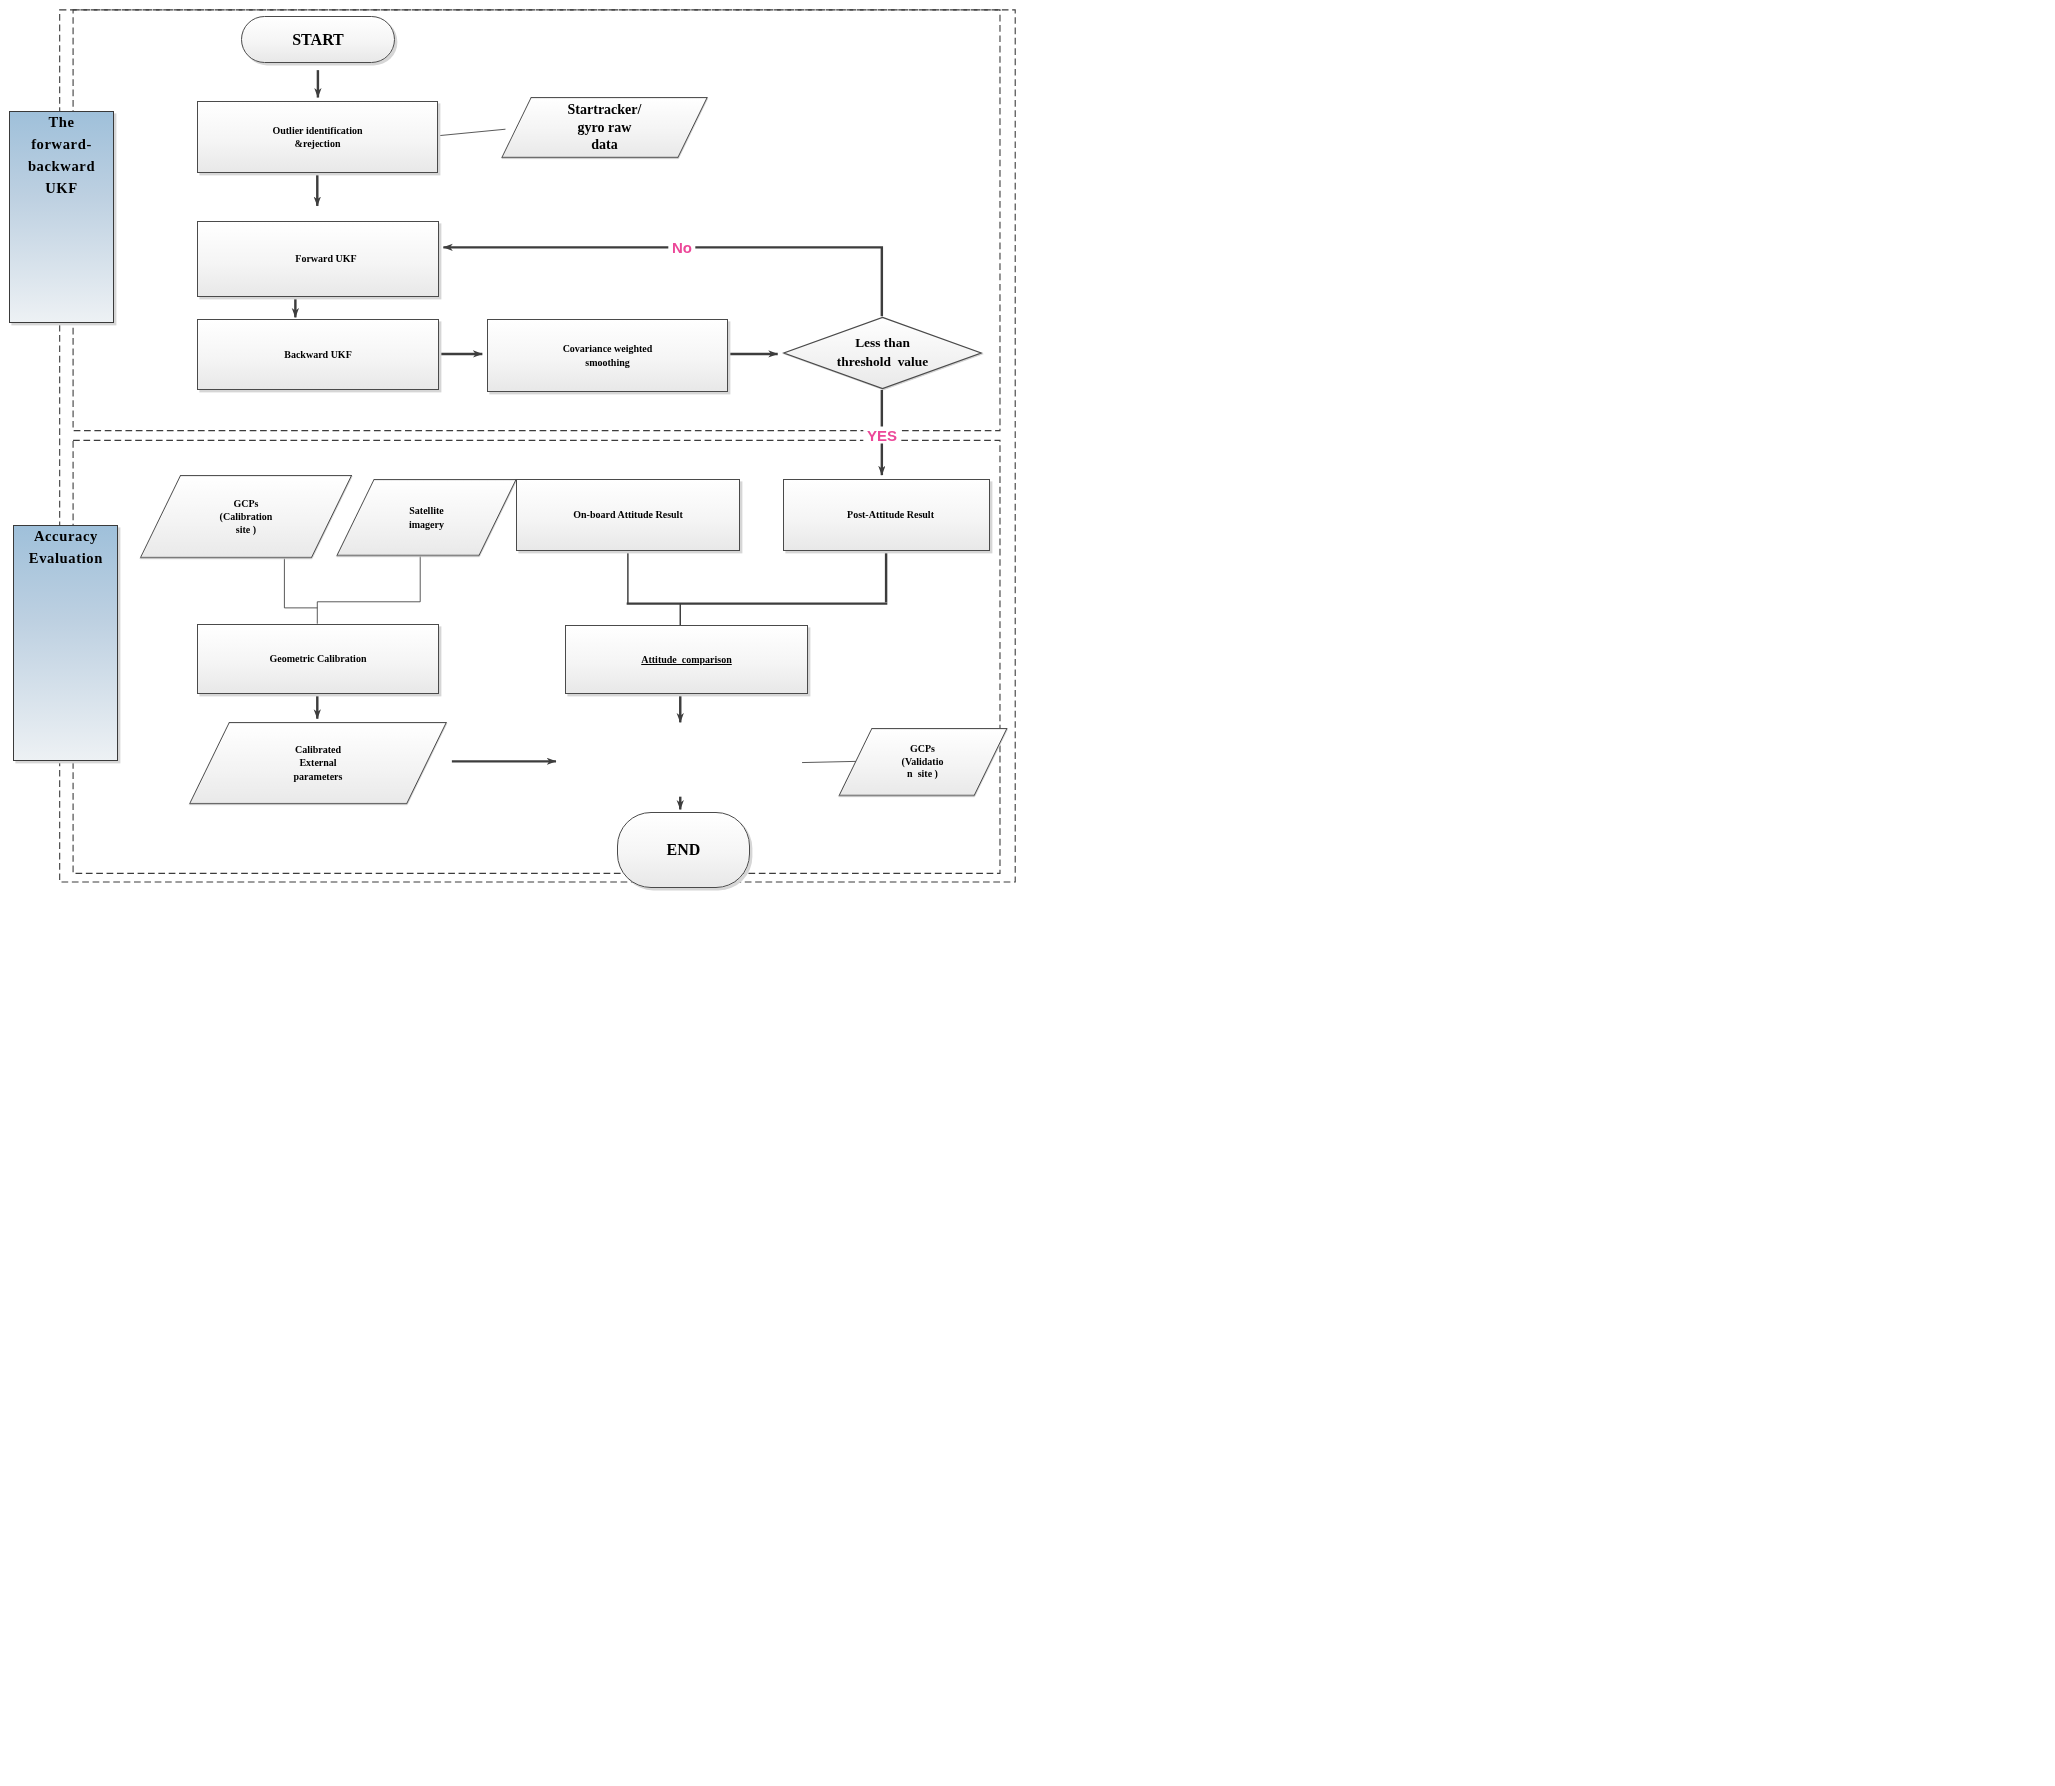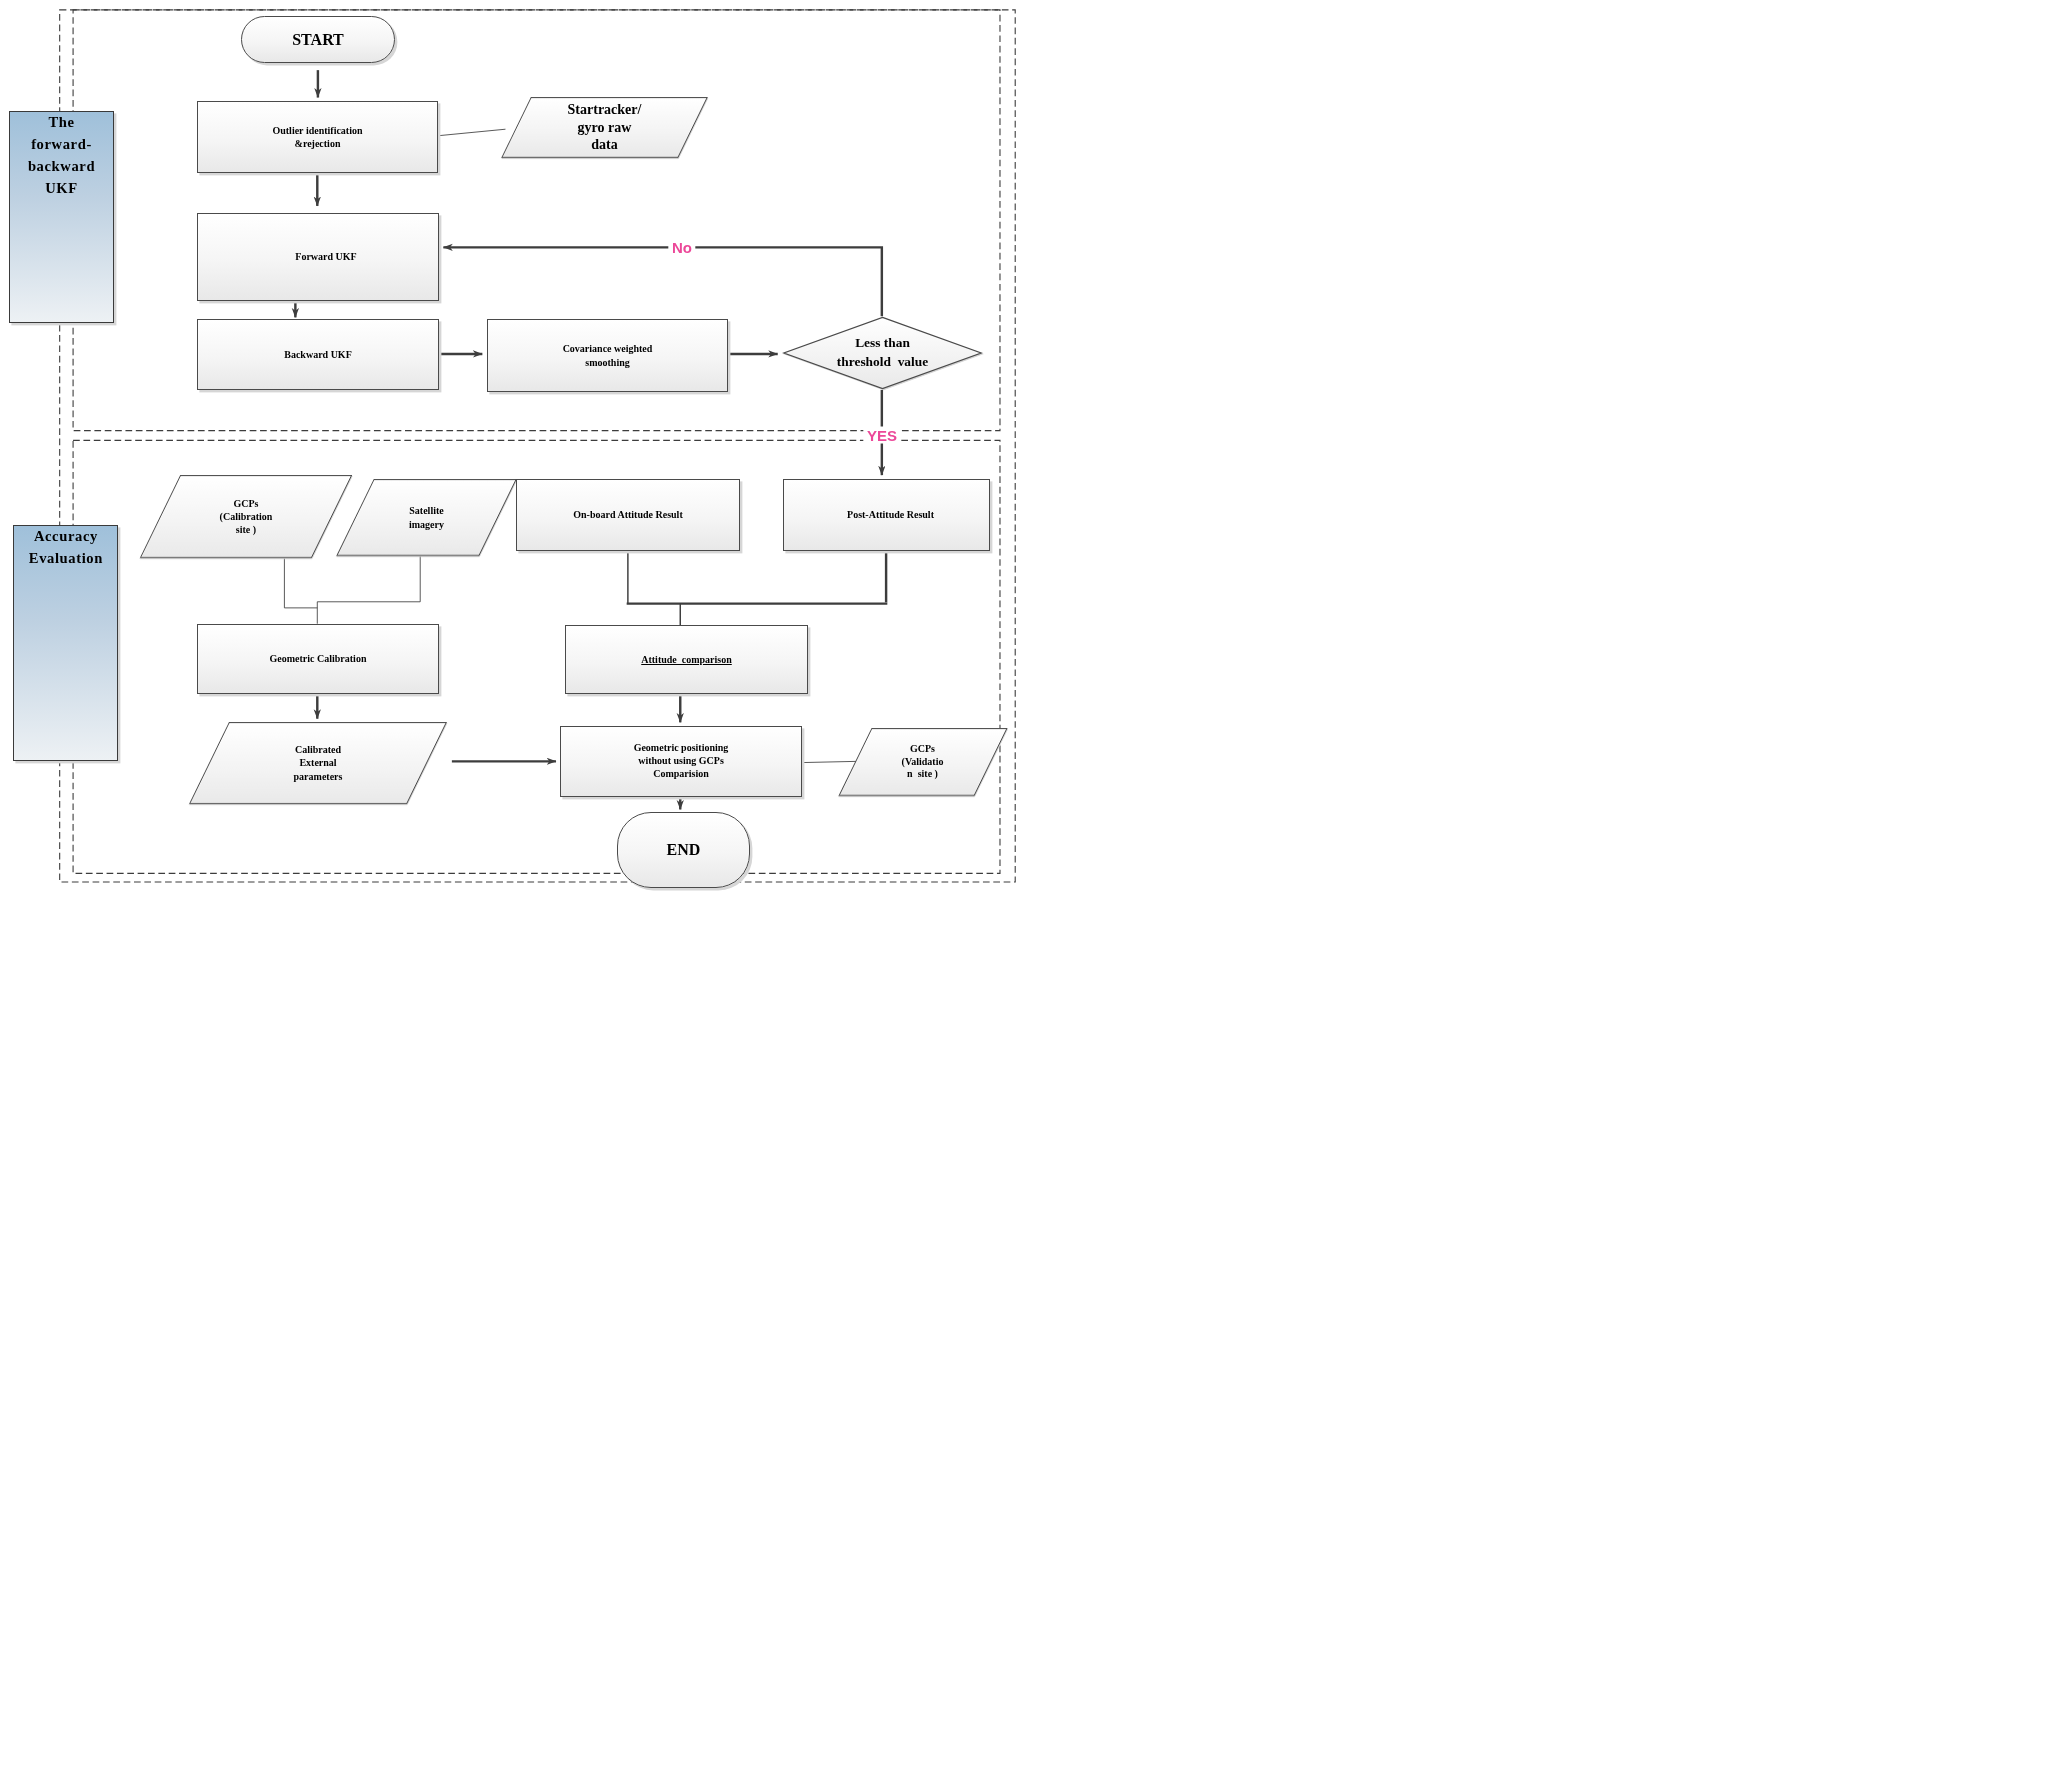--- a/index.html
+++ b/index.html
@@ -107,21 +107,21 @@
 &amp;rejection</div>
   </div>
 
   <div class="node para" style="left:495px;top:97px;width:219px;height:61px;">
     <div class="para-bg" style="left:21px;right:21px;"></div>
     <div class="shape-text fs23" style="line-height:1.25;">Startracker/
 gyro raw
 data</div>
   </div>
 
-  <div class="node box" style="left:197px;top:213px;width:242px;height:88px;padding-left:16px;">
+  <div class="node box" style="left:197px;top:221px;width:242px;height:76px;padding-left:16px;">
     <div class="shape-text">Forward UKF</div>
   </div>
 
   <div class="node box" style="left:197px;top:319px;width:242px;height:71px;">
     <div class="shape-text">Backward UKF</div>
   </div>
 
   <div class="node box" style="left:487px;top:319px;width:241px;height:73px;">
     <div class="shape-text">Covariance weighted
 smoothing</div>
@@ -173,25 +173,20 @@
     <div class="shape-text">Attitude  comparison</div>
   </div>
 
   <div class="node para" style="left:185px;top:722px;width:266px;height:82px;">
     <div class="para-bg" style="left:24px;right:24px;"></div>
     <div class="shape-text">Calibrated
 External
 parameters</div>
   </div>
 
-  <div class="node box" style="left:560px;top:726px;width:242px;height:71px;">
-    <div class="shape-text" style="line-height:1.28;">Geometric positioning
-without using GCPs
-Comparision</div>
-  </div>
 
   <div class="node para" style="left:835px;top:728px;width:175px;height:68px;">
     <div class="para-bg" style="left:19.5px;right:19.5px;"></div>
     <div class="shape-text" style="line-height:1.25;">GCPs
 (Validatio
 n  site )</div>
   </div>
 
   <div class="node stadium end-stadium" style="left:617px;top:812px;width:133px;height:76px;">
     <div class="shape-text fs26">END</div>

